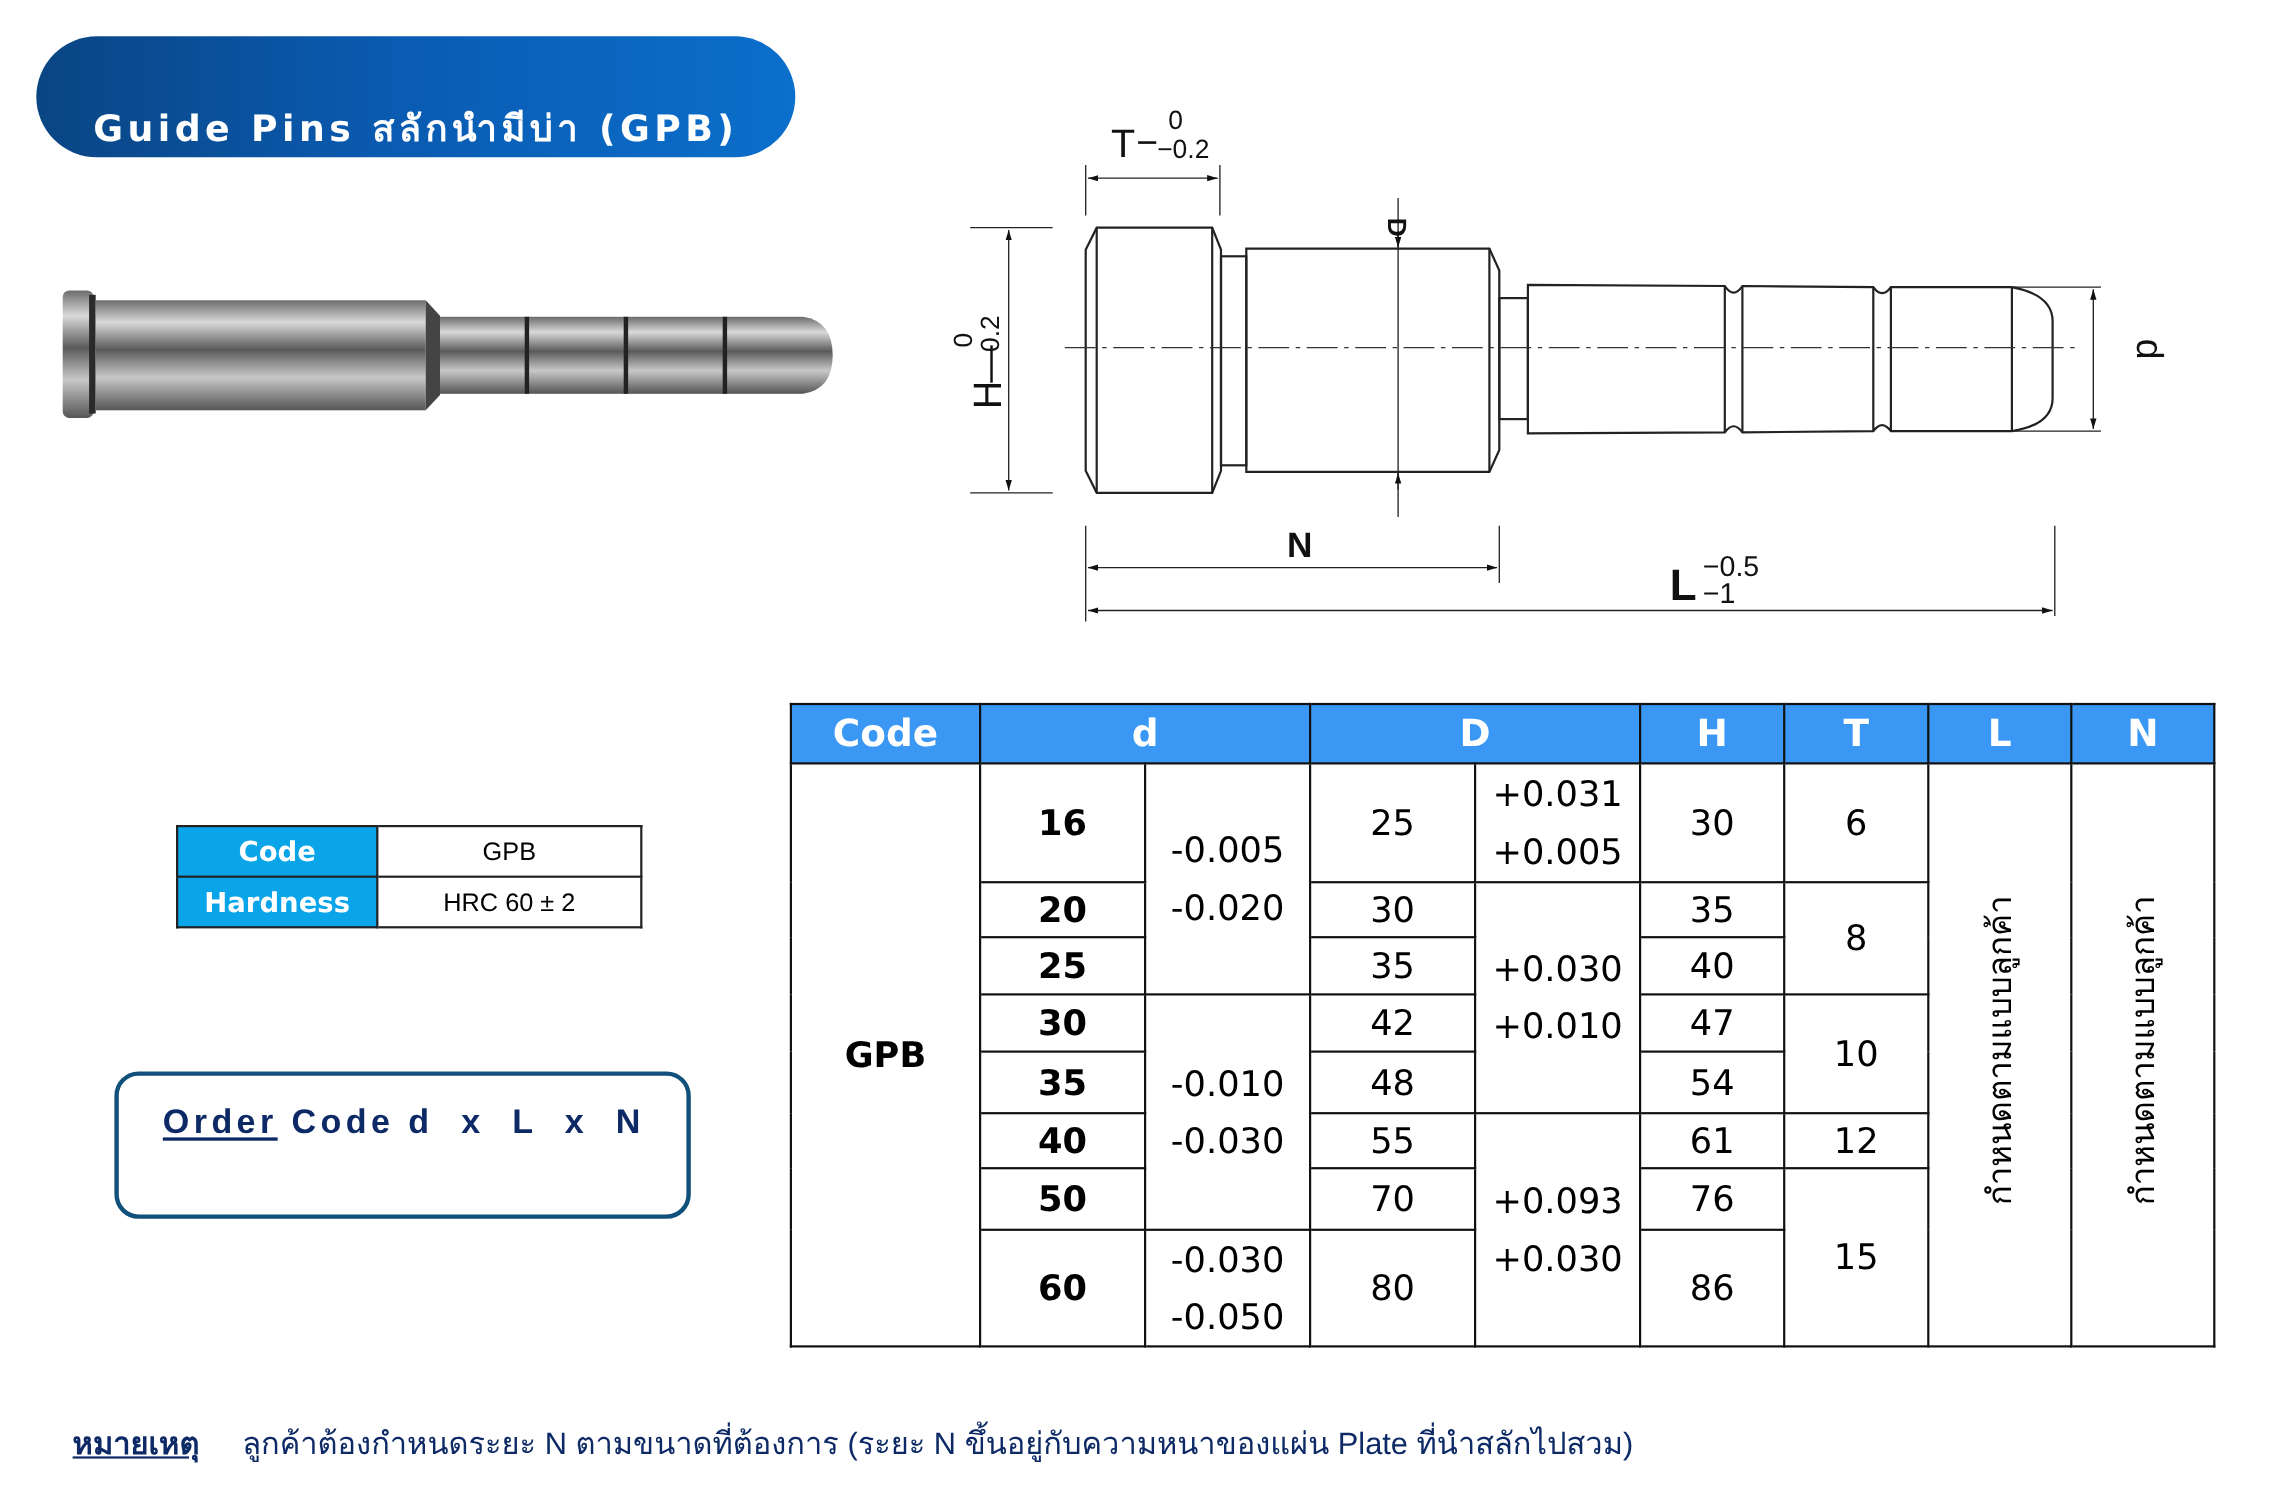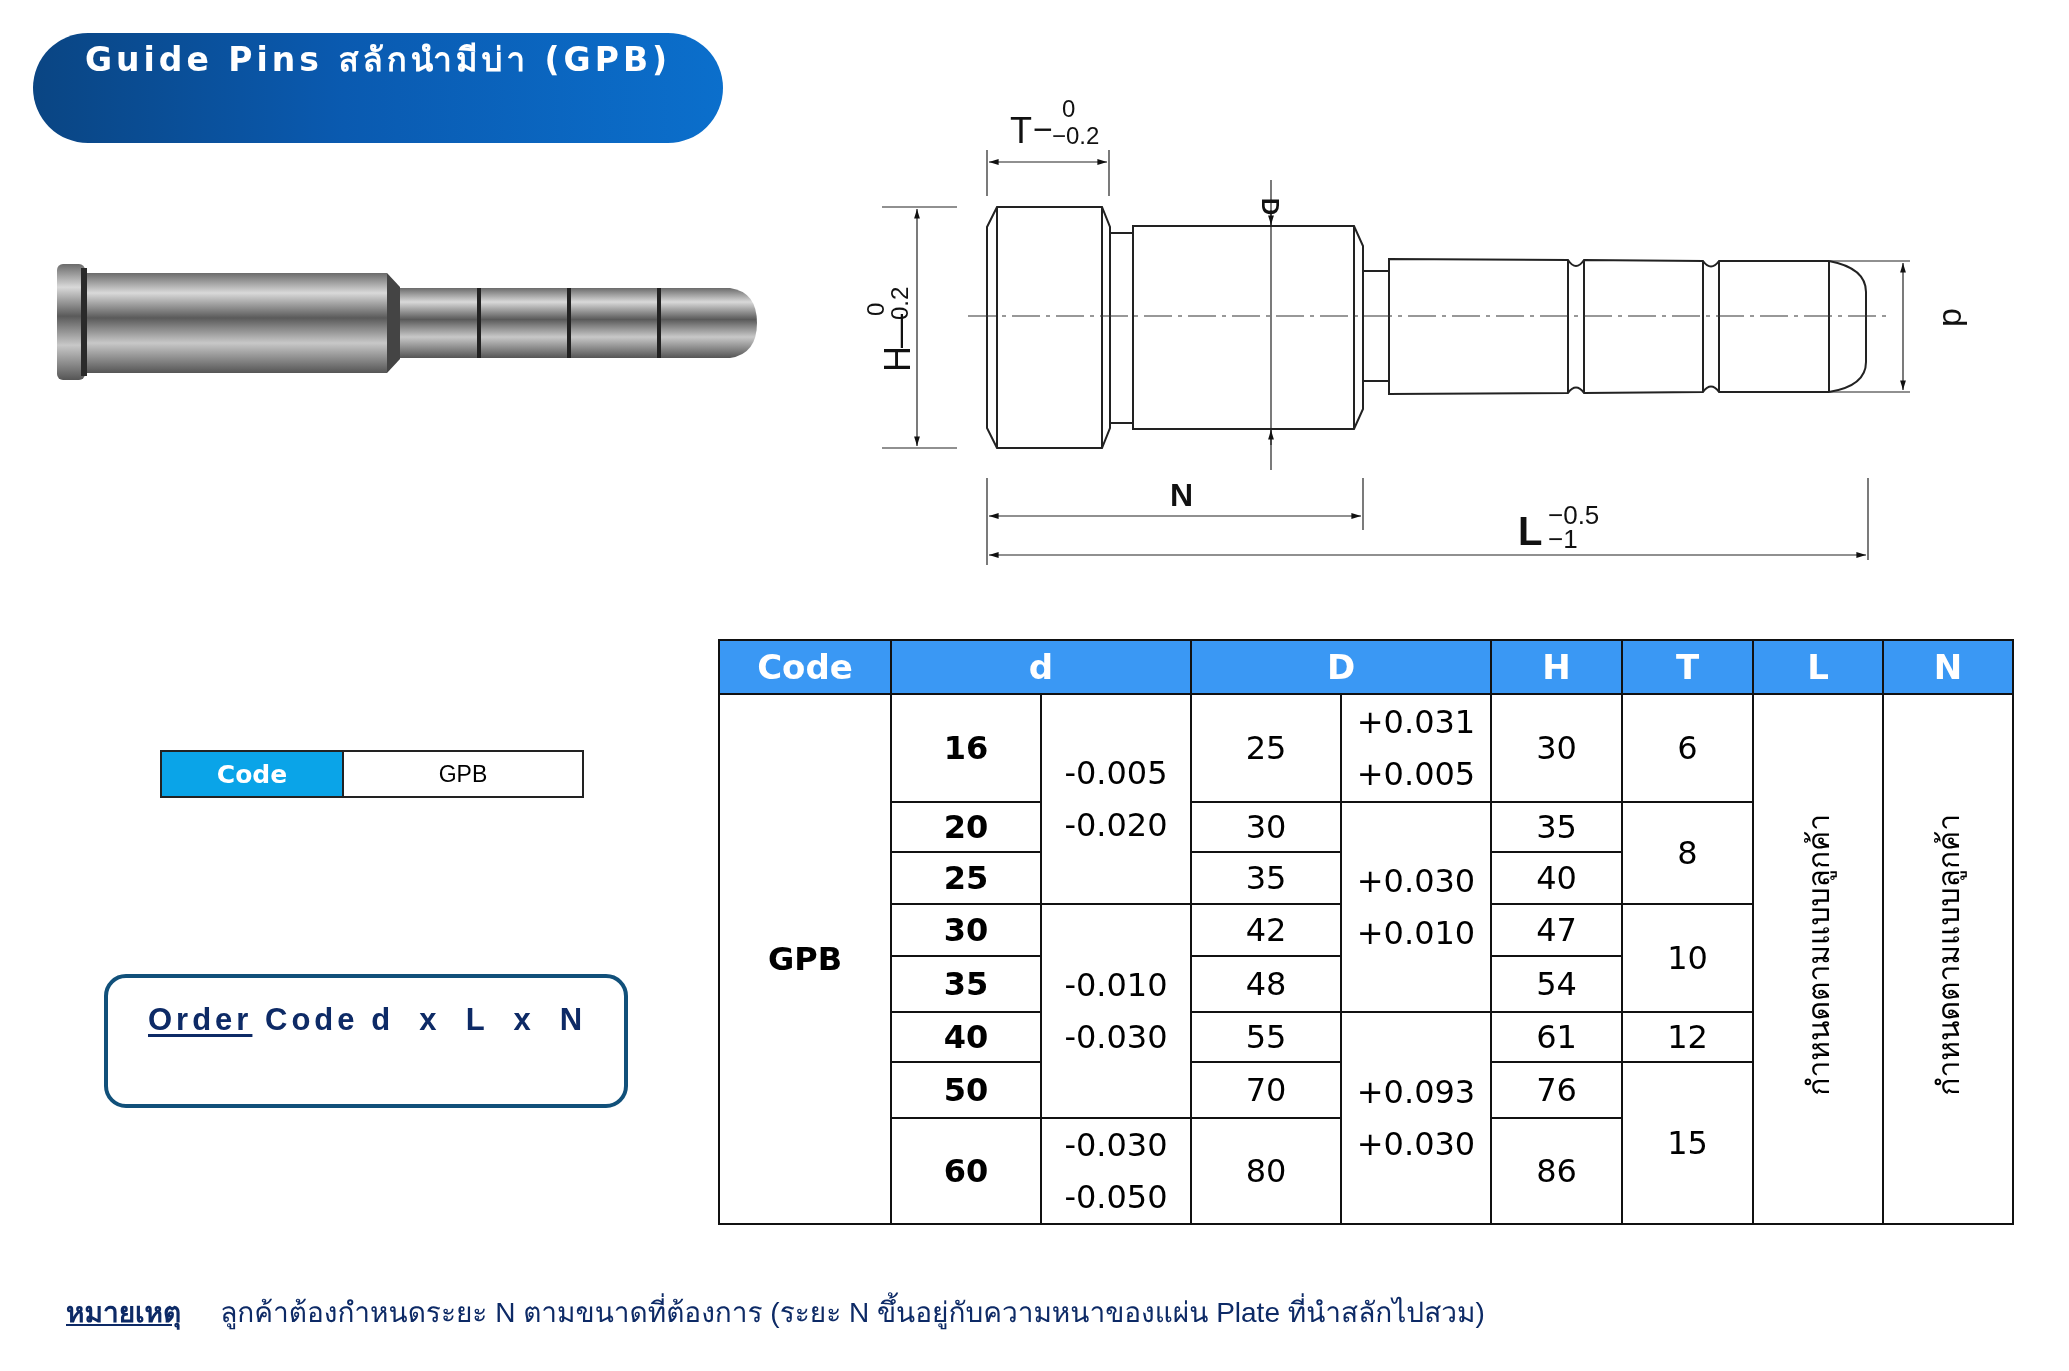--- a/index.html
+++ b/index.html
@@ -3,21 +3,21 @@
 <meta charset="utf-8">
 <style>
   html, body { margin:0; padding:0; }
   body { width:2069px; height:1371px; background:#ffffff; position:relative; overflow:hidden;
          font-family:"DejaVu Sans", "Liberation Sans", sans-serif; color:#000; }
   .abs { position:absolute; }
 
   
   .title-pill { left:33px; top:33px; width:690px; height:110px; border-radius:55px;
     background:linear-gradient(90deg,#0a4583 0%,#0a5ab0 45%,#0b6fcc 100%);
-    display:flex; align-items:flex-start; justify-content:center; }
+    display:flex; align-items:flex-end; justify-content:center; }
   .title-pill span { color:#fff; font-weight:bold; font-size:33px; letter-spacing:4px; }
 
   
   .photo { left:55px; top:262px; width:710px; height:120px; }
 
   
   .drawing { left:840px; top:90px; width:1130px; height:500px; }
 
   
   .spec { left:160px; top:750px; border-collapse:collapse; }
@@ -149,20 +149,24 @@
     <text x="1548" y="548" font-size="26">−1</text>
   </g>
 </svg>
 
 <table class="abs spec">
   <tbody>
       <tr>
     <td class="k">Code</td>
     <td class="v">GPB</td>
   </tr>
+  <tr>
+    <td class="k">Hardness</td>
+    <td class="v">HRC 60  ± 2</td>
+  </tr>
 </tbody>
   </table>
 
 <div class="abs order">
   <div class="l1"><u>Order</u><span> Code d  x  L  x  N</span></div>
 </div>
 
 <table class="abs main">
   <colgroup>
     <col style="width:172px">

